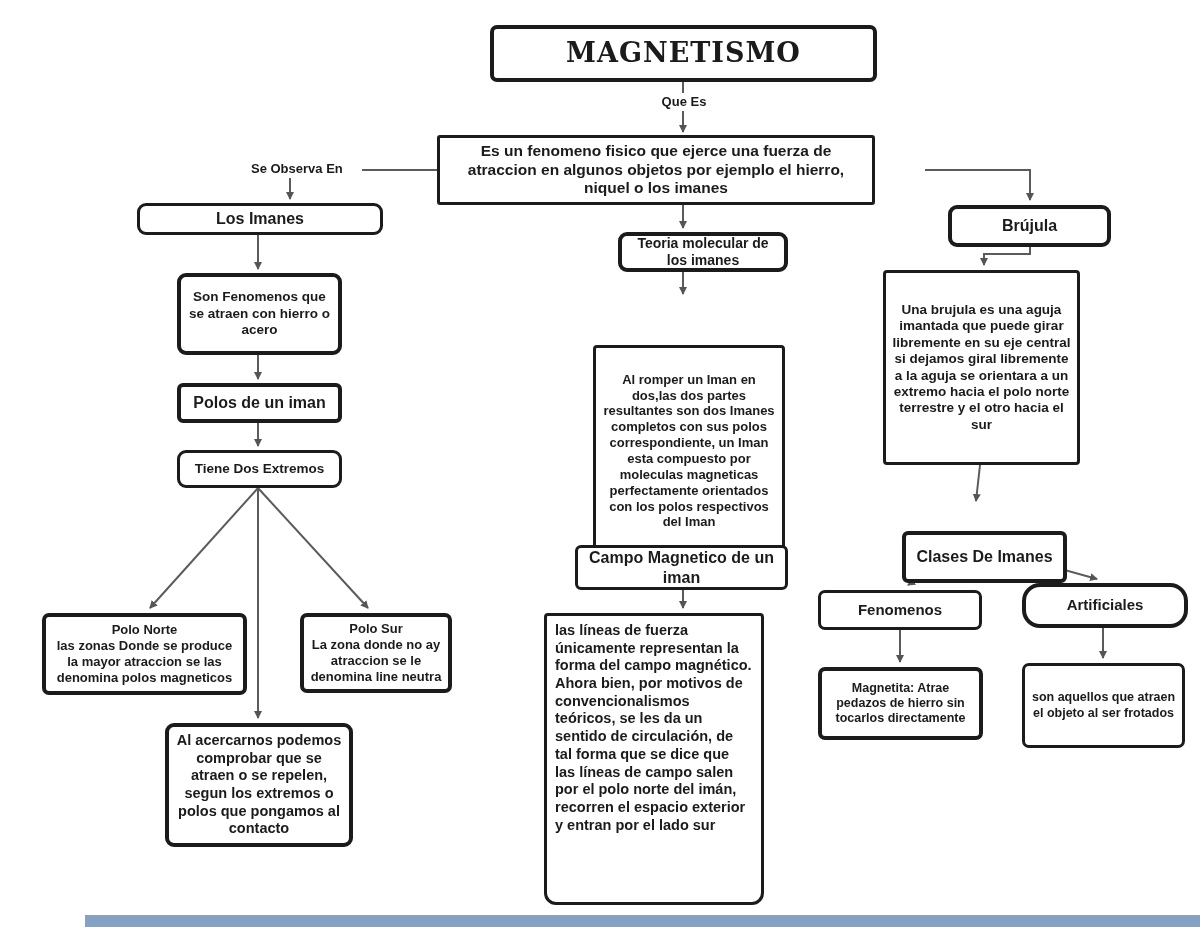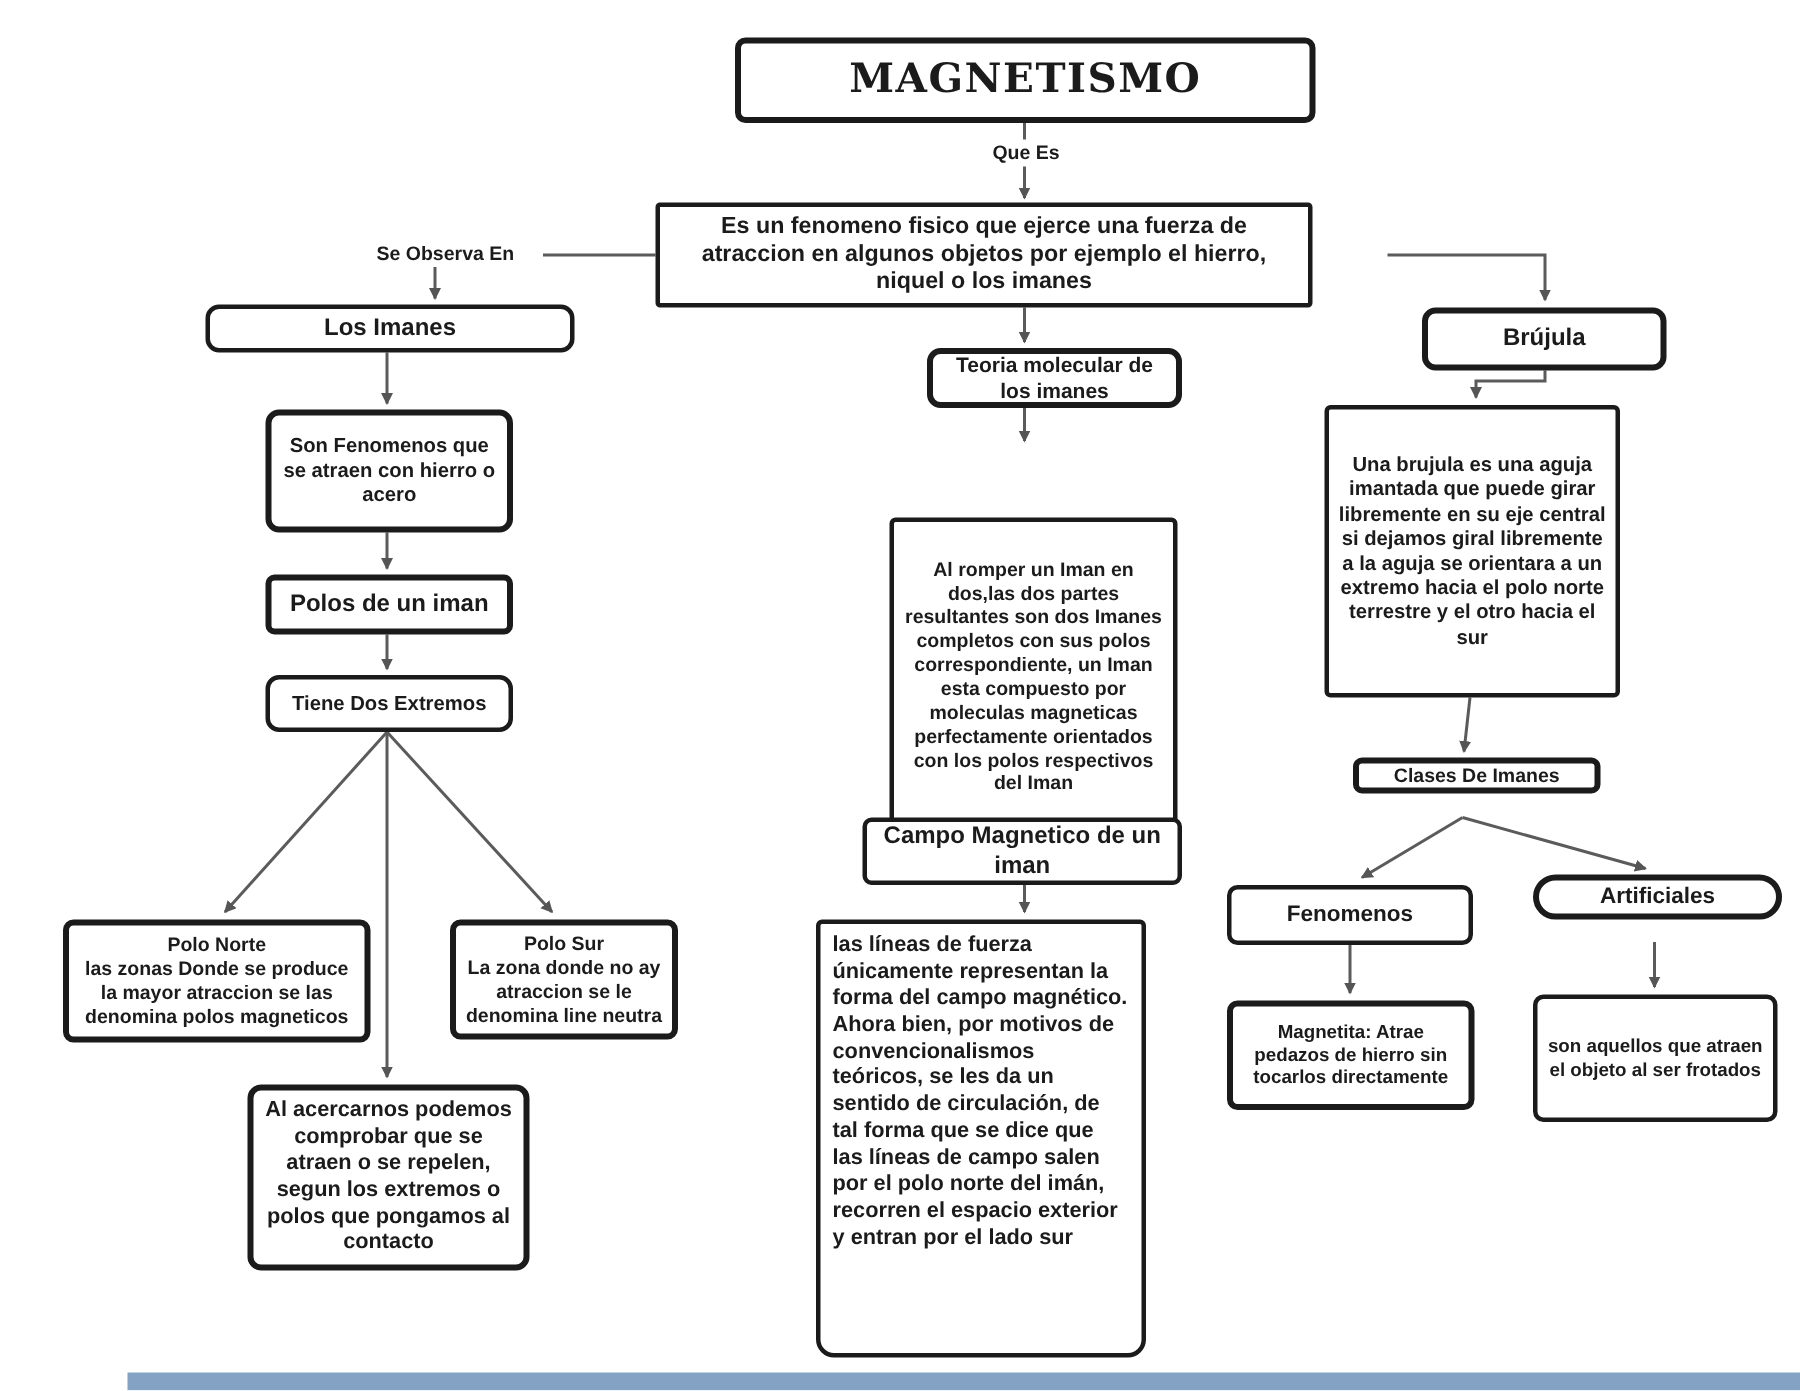--- a/index.html
+++ b/index.html
@@ -54,23 +54,23 @@
   #teoria-molecular{left:598px;top:232px;width:170px;height:40px;font-size:14px;margin-left:20px;}
   #al-romper{left:593px;top:298px;width:192px;height:212px;border-radius:4px;font-size:13px;margin-top:47px;}
   #campo-magnetico{left:575px;top:545px;width:213px;height:45px;font-size:16px;border-radius:6px;}
   #lineas-fuerza{
     left:544px;top:613px;width:220px;height:292px;
     font-size:14.5px;text-align:left;align-items:flex-start;justify-content:flex-start;
     padding:6px 8px;border-radius:4px 4px 12px 12px;
   }
   #brujula{left:948px;top:205px;width:163px;height:42px;font-size:16px;}
   #brujula-desc{left:883px;top:270px;width:197px;height:195px;border-radius:4px;font-size:13.5px;}
-  #clases-imanes{left:902px;top:505px;width:165px;height:24px;font-size:13px;border-radius:6px;}
+  #clases-imanes{left:902px;top:531px;width:165px;height:52px;font-size:16px;border-radius:6px;}
   #naturales{left:818px;top:590px;width:164px;height:40px;font-size:15px;border-radius:7px;}
-  #artificiales{left:1022px;top:583px;width:166px;height:30px;font-size:15px;border-radius:18px;}
+  #artificiales{left:1022px;top:583px;width:166px;height:45px;font-size:15px;border-radius:18px;}
   #magnetita{left:818px;top:667px;width:165px;height:73px;font-size:12.5px;border-radius:7px;}
   #frotados{left:1022px;top:663px;width:163px;height:85px;font-size:12.5px;border-radius:7px;justify-content:center;}
   #que-es-label{left:652px;top:94px;width:64px;text-align:center;}
   #se-observa-label{left:251px;top:161px;}
   #bottom-bar{
     position:absolute;left:85px;top:915px;width:1115px;height:12px;z-index:3;
   }
   .node-title{width:100%;}
   .node-body{width:100%;}
 </style>

